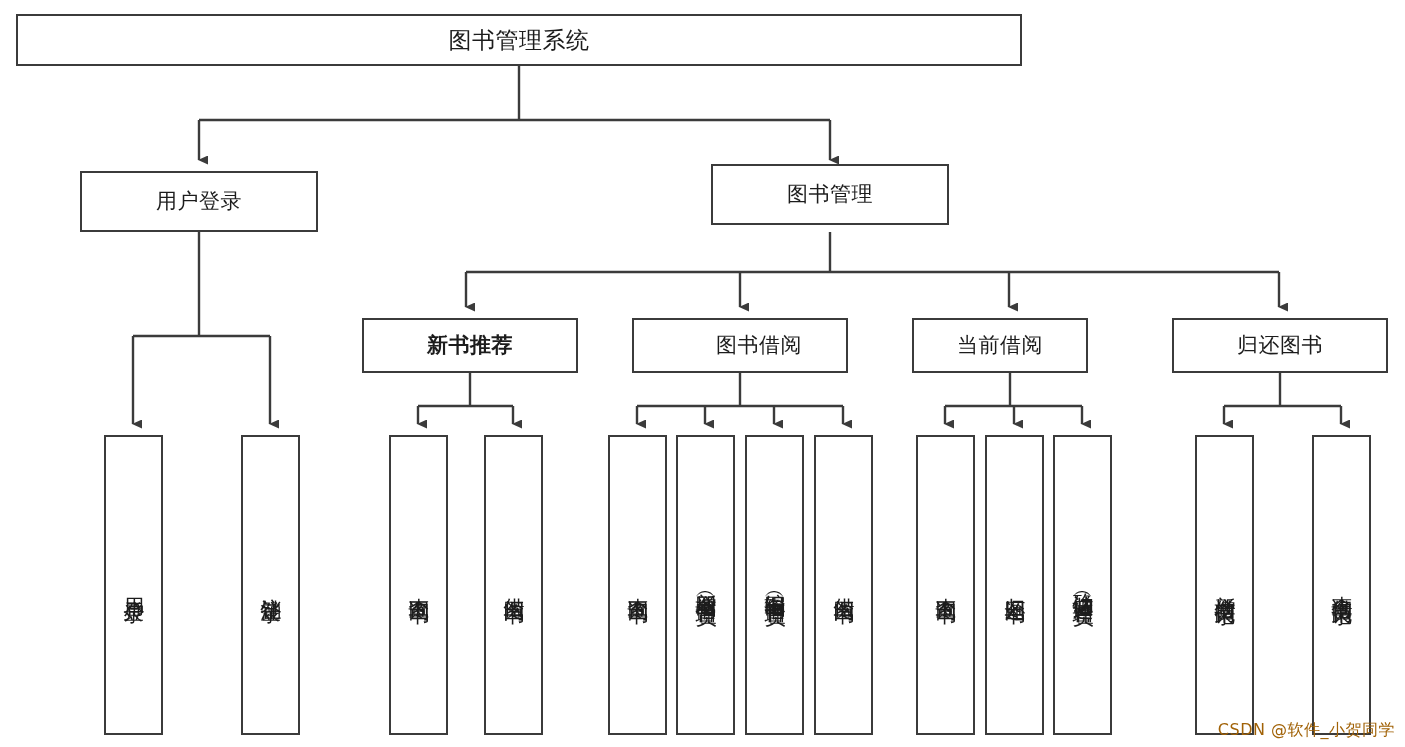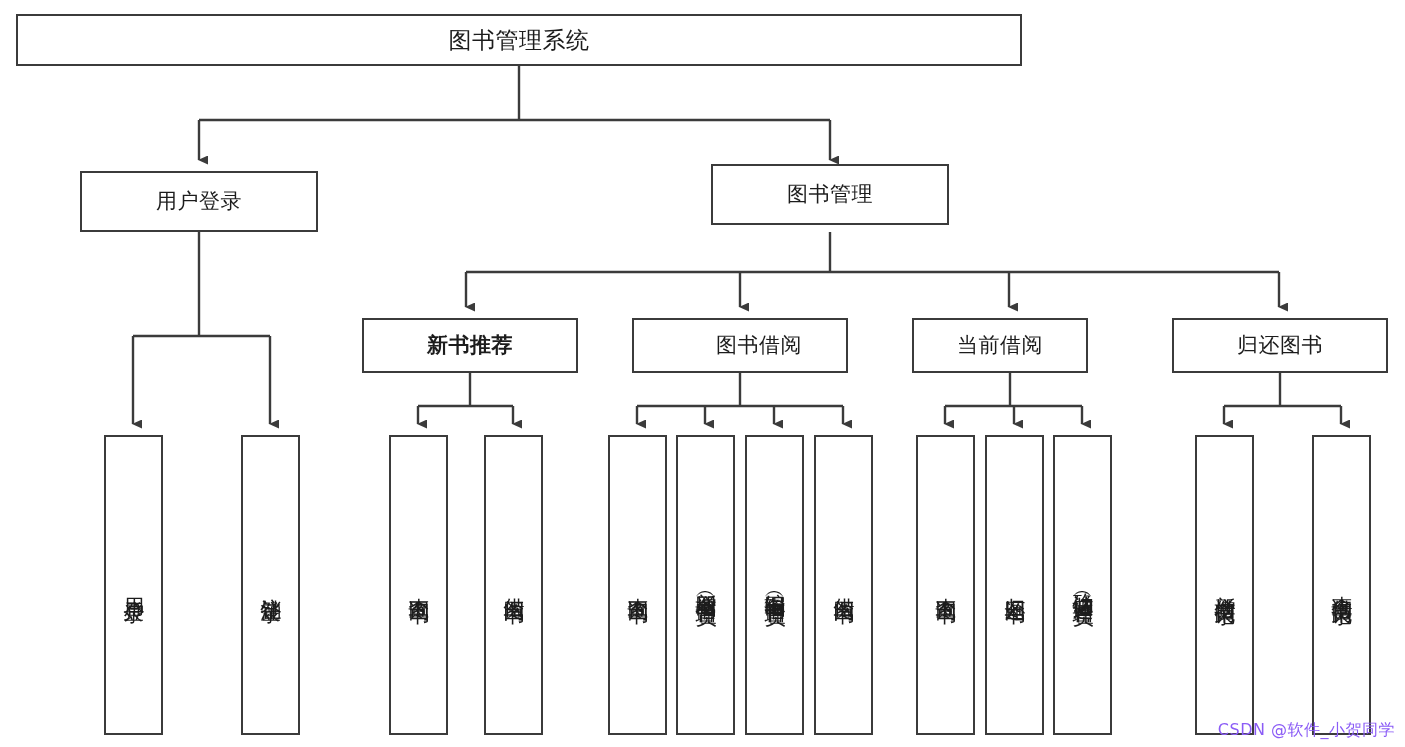--- a/index.html
+++ b/index.html
@@ -60,21 +60,21 @@
     font-size: 21px;
     line-height: 1.18;
     letter-spacing: 2px;
     white-space: nowrap;
   }
   #watermark {
     position: absolute;
     right: 10px;
     bottom: 6px;
     font-size: 16px;
-    color: #8b5cf6;
+    color: #a16207;
     letter-spacing: 0.5px;
     z-index: 5;
     white-space: nowrap;
   }
 </style>
 </head>
 <body>
 
 <div id="canvas">
 

